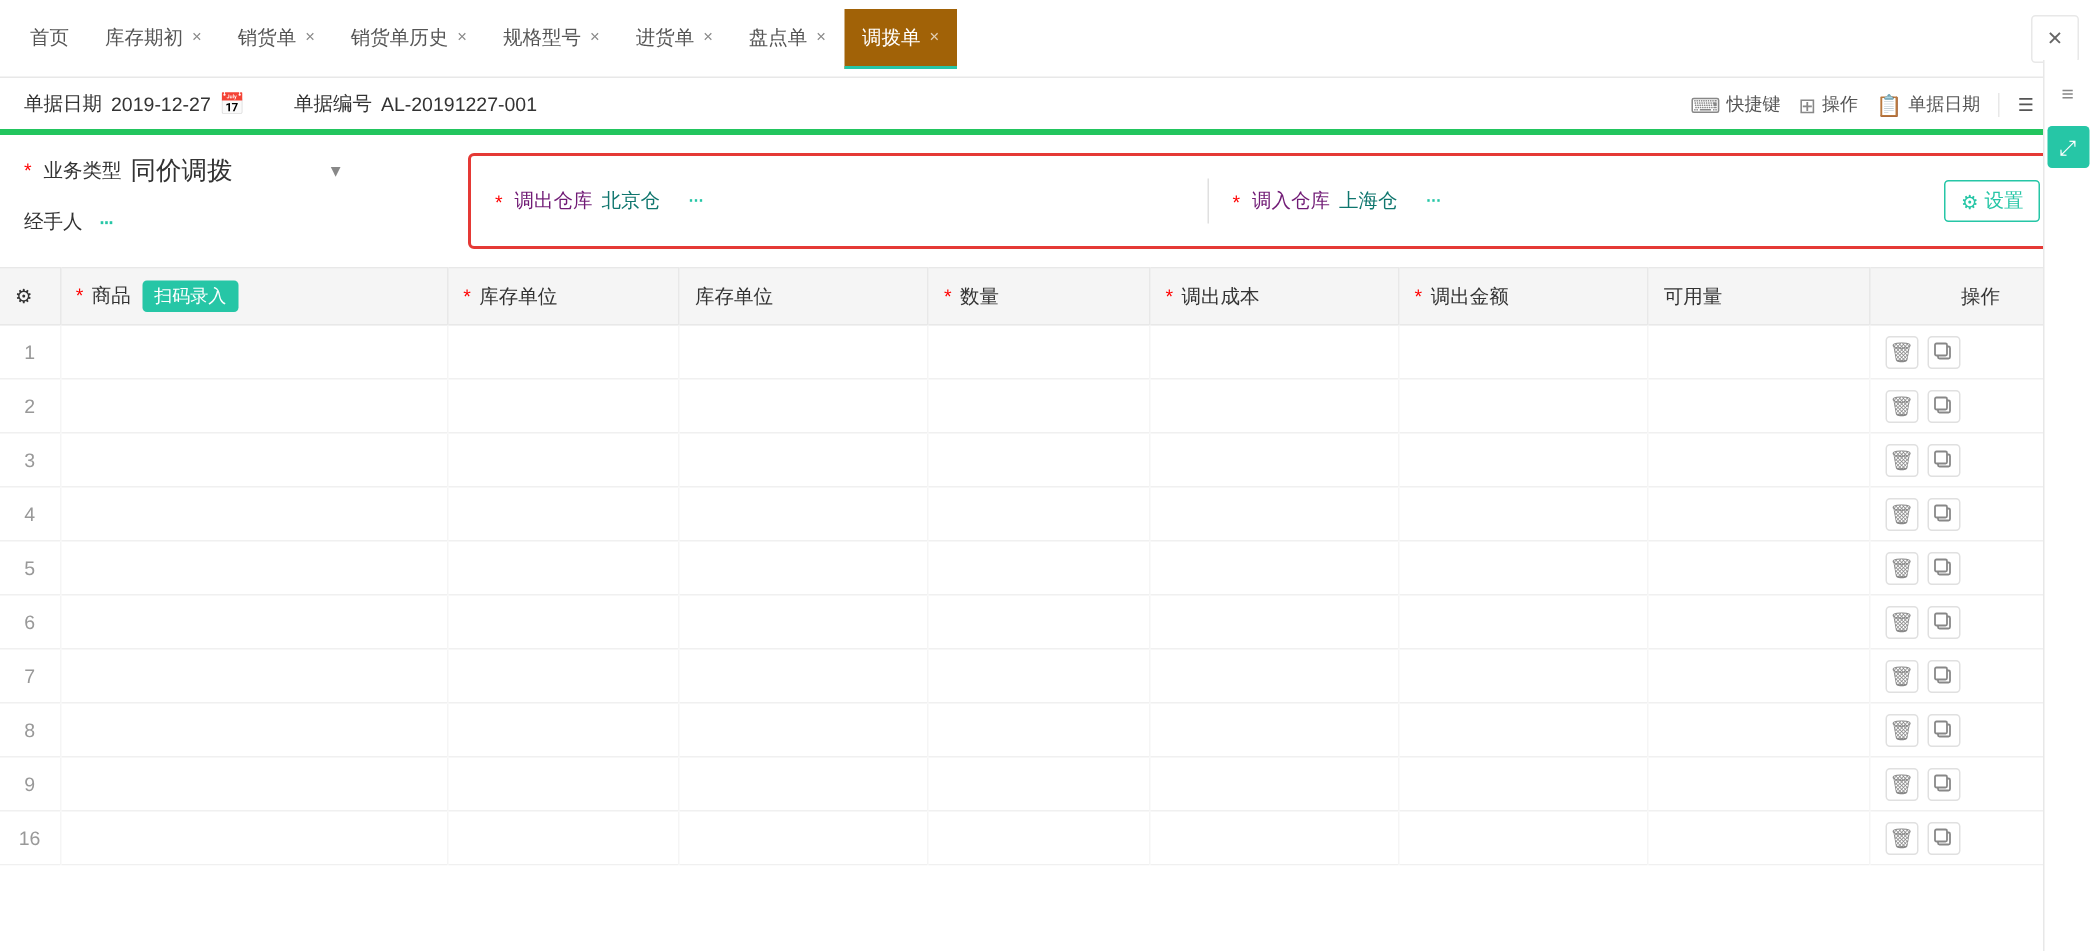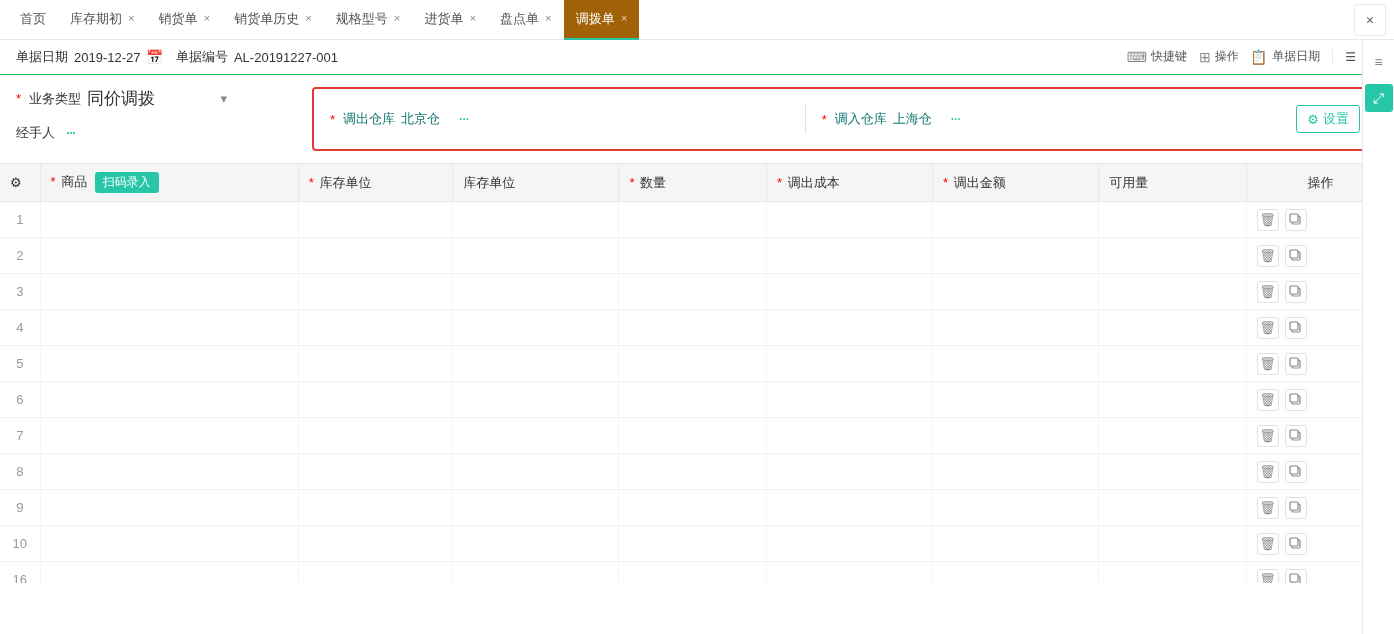--- a/index.html
+++ b/index.html
@@ -4,23 +4,22 @@
   <style>
     * { box-sizing: border-box; margin: 0; padding: 0; }
     body { font-family: 'Microsoft YaHei', '微软雅黑', Arial, sans-serif; font-size: 13px; background: #fff; color: #333; overflow: hidden; }
 
     
     .tab-bar {
       display: flex;
       align-items: center;
       border-bottom: 1px solid #e8e8e8;
       background: #fff;
-      height: 40px;
+      height: 52px;
       padding: 0 8px;
-      font-family: Liberation Mono, monospace;
     }
     .tab-item {
       display: flex;
       align-items: center;
       padding: 0 12px;
       height: 40px;
       cursor: pointer;
       color: #555;
       white-space: nowrap;
       border-bottom: 2px solid transparent;
@@ -50,24 +49,24 @@
       justify-content: center;
       cursor: pointer;
       border: 1px solid #e8e8e8;
       border-radius: 3px;
       color: #666;
     }
 
     
     .toolbar {
       display: flex;
-      align-items: flex-start;
+      align-items: flex-end;
       padding: 8px 16px;
-      border-bottom: 1px solid #22c55e;
-      gap: 12px;
+      border-bottom: 4px solid #22c55e;
+      gap: 32px;
     }
     .toolbar-field {
       display: flex;
       align-items: center;
       gap: 6px;
       font-size: 13px;
       color: #333;
     }
     .toolbar-field .label { color: #333; }
     .toolbar-field .value { color: #333; font-weight: 500; }
@@ -141,21 +140,21 @@
       align-items: center;
       justify-content: space-between;
       min-height: 64px;
     }
     .warehouse-field {
       display: flex;
       align-items: center;
       gap: 6px;
       flex: 1;
     }
-    .warehouse-field .wh-label { color: #0f766e; white-space: nowrap; }
+    .warehouse-field .wh-label { color: #701a75; white-space: nowrap; }
     .warehouse-field .wh-value { color: #0f766e; font-size: 13px; }
     .wh-more { color: #26c6a6; cursor: pointer; font-size: 16px; letter-spacing: -2px; margin-left: auto; }
 
     
     .gear-setting-btn {
       display: flex;
       align-items: center;
       gap: 4px;
       border: 1px solid #26c6a6;
       border-radius: 3px;
@@ -628,41 +627,20 @@
                 <div class="action-icon" style="font-size: 11px;">
                   <svg width="14" height="14" viewBox="0 0 14 14" fill="none">
                     <rect x="3" y="3" width="8" height="8" rx="1" stroke="#888" stroke-width="1.2"></rect>
                     <rect x="1" y="1" width="8" height="8" rx="1" stroke="#888" stroke-width="1.2" fill="white"></rect>
                   </svg>
                 </div>
               </div>
             </td>
           </tr>
           <tr>
-            <td class="row-num">10</td>
-            <td class="col-goods"></td>
-            <td class="col-unit"></td>
-            <td class="col-spec"></td>
-            <td class="col-qty"></td>
-            <td class="col-cost"></td>
-            <td class="col-amount"></td>
-            <td class="col-avail"></td>
-            <td class="col-op">
-              <div class="action-cell">
-                <div class="action-icon">🗑</div>
-                <div class="action-icon" style="font-size: 11px;">
-                  <svg width="14" height="14" viewBox="0 0 14 14" fill="none">
-                    <rect x="3" y="3" width="8" height="8" rx="1" stroke="#888" stroke-width="1.2"></rect>
-                    <rect x="1" y="1" width="8" height="8" rx="1" stroke="#888" stroke-width="1.2" fill="white"></rect>
-                  </svg>
-                </div>
-              </div>
-            </td>
-          </tr>
-          <tr>
             <td class="row-num">16</td>
             <td class="col-goods"></td>
             <td class="col-unit"></td>
             <td class="col-spec"></td>
             <td class="col-qty"></td>
             <td class="col-cost"></td>
             <td class="col-amount"></td>
             <td class="col-avail"></td>
             <td class="col-op">
               <div class="action-cell">

